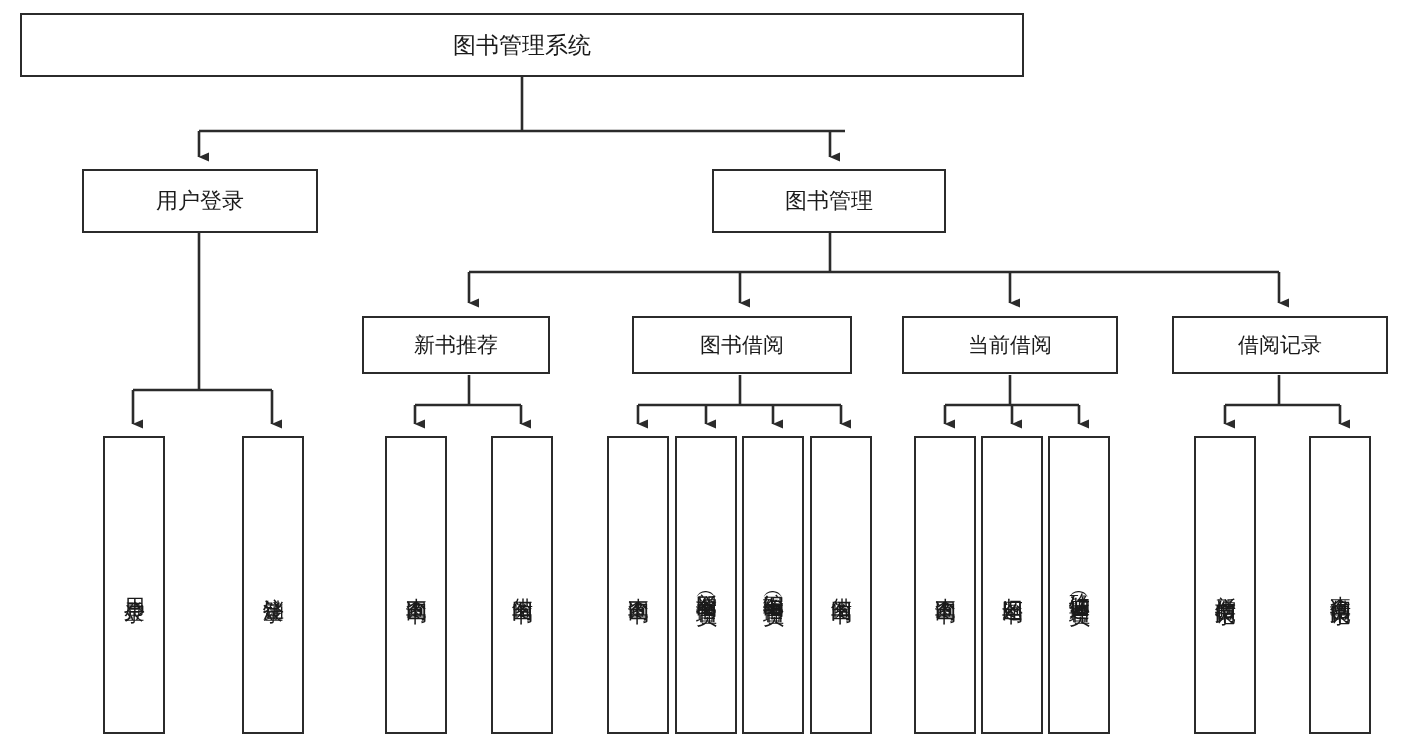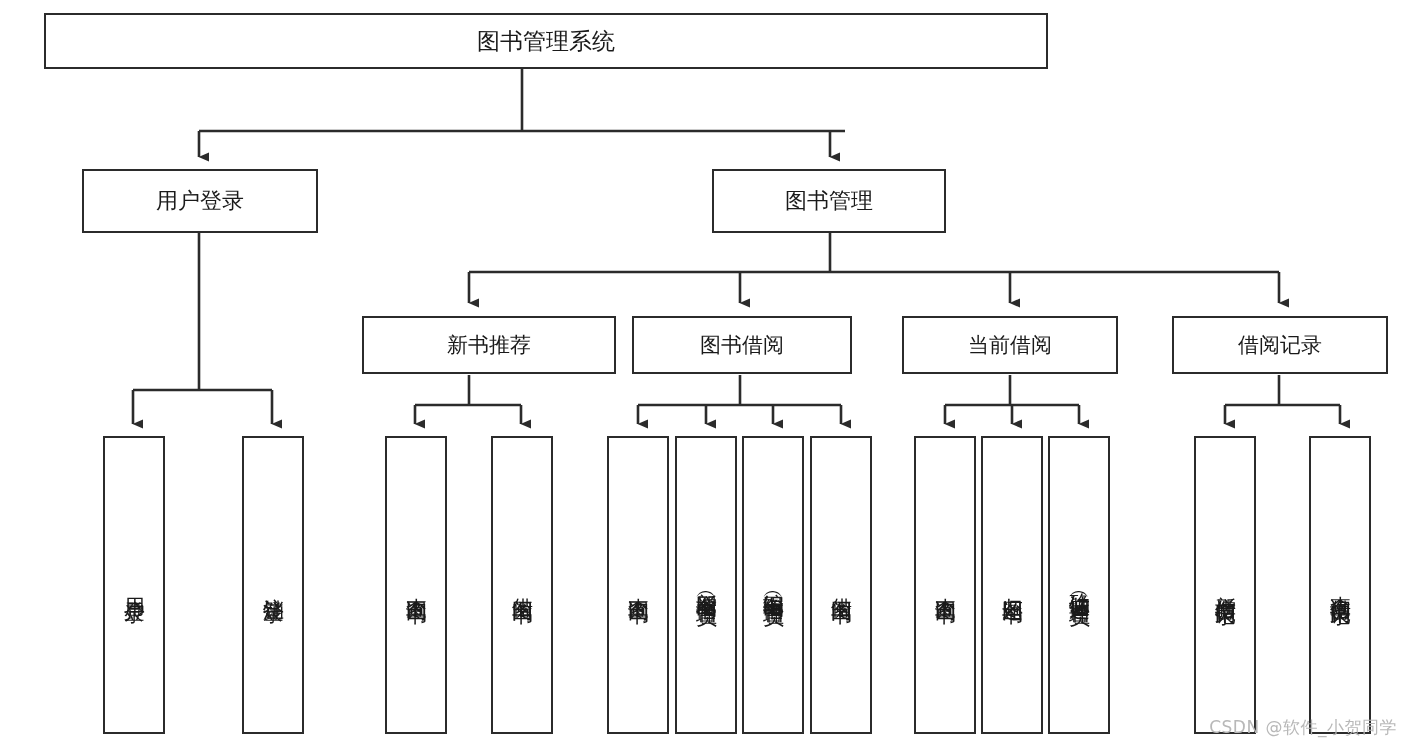--- a/index.html
+++ b/index.html
@@ -126,32 +126,32 @@
       <path d="M 1012,405 L 1012,424" marker-end="url(#arrowhead)"></path>
       <path d="M 1079,405 L 1079,424" marker-end="url(#arrowhead)"></path>
 
       <path d="M 1279,375 L 1279,405"></path>
       <path d="M 1225,405 L 1340,405"></path>
       <path d="M 1225,405 L 1225,424" marker-end="url(#arrowhead)"></path>
       <path d="M 1340,405 L 1340,424" marker-end="url(#arrowhead)"></path>
     </g>
   </svg>
 
-  <div class="node-box level-root" style="left:20px; top:13px; width:1004px; height:56px;margin-left:24px;">
+  <div class="node-box level-root" style="left:20px; top:13px; width:1004px; height:64px;">
     <span class="node-label">图书管理系统</span>
   </div>
 
   <div class="node-box level-2" style="left:82px; top:169px; width:236px; height:64px;">
     <span class="node-label">用户登录</span>
   </div>
   <div class="node-box level-2" style="left:712px; top:169px; width:234px; height:64px;">
     <span class="node-label">图书管理</span>
   </div>
 
-  <div class="node-box level-3" style="left:362px; top:316px; width:254px; height:58px;">
+  <div class="node-box level-3" style="left:362px; top:316px; width:188px; height:58px;">
     <span class="node-label">新书推荐</span>
   </div>
   <div class="node-box level-3" style="left:632px; top:316px; width:220px; height:58px;">
     <span class="node-label">图书借阅</span>
   </div>
   <div class="node-box level-3" style="left:1172px; top:316px; width:216px; height:58px;">
     <span class="node-label">借阅记录</span>
   </div>
   <div class="node-box level-3" style="left:902px; top:316px; width:216px; height:58px;">
     <span class="node-label">当前借阅</span>
@@ -194,15 +194,14 @@
     <span class="leaf-label">确认归还（管理员）</span>
   </div>
 
   <div class="leaf-box" style="left:1194px; top:436px; width:62px; height:298px;">
     <span class="leaf-label">新增借阅记录</span>
   </div>
   <div class="leaf-box" style="left:1309px; top:436px; width:62px; height:298px;">
     <span class="leaf-label">查询借阅记录</span>
   </div>
 
-  <div id="watermark">CSDN @软件_小贺同学</div>
 
 </div>
 
 </body></html>

